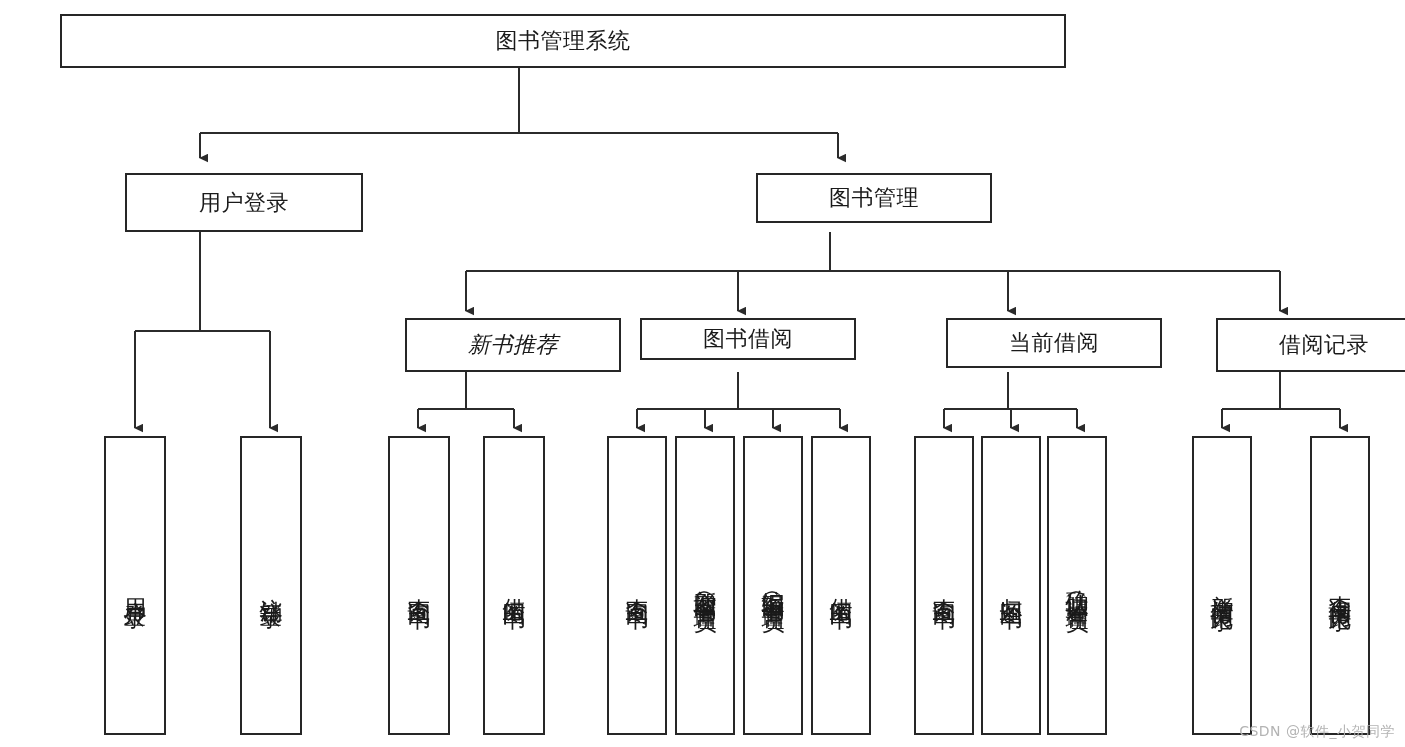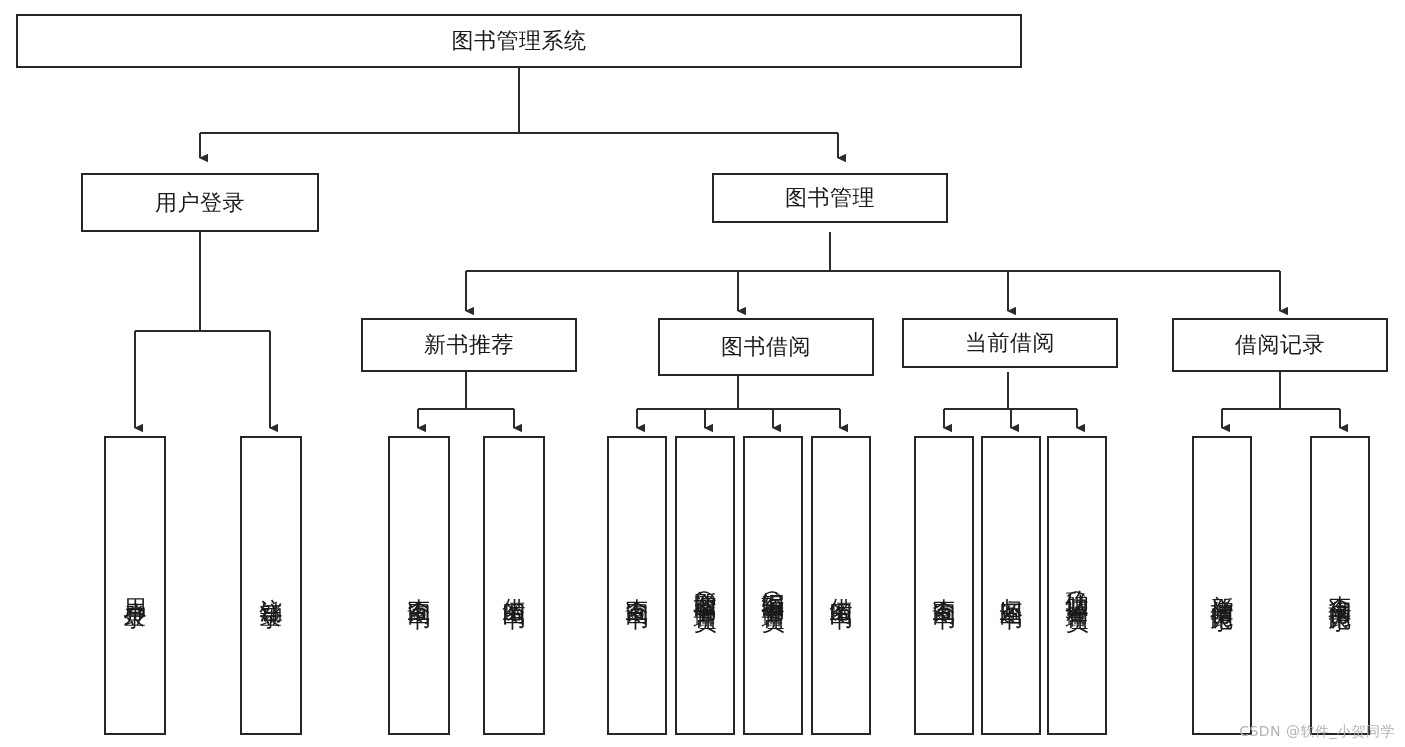--- a/index.html
+++ b/index.html
@@ -27,20 +27,21 @@
     border:2px solid #262626;
     display:flex;
     align-items:center;
     justify-content:center;
     color:#1a1a1a;
     line-height:1.18;
   }
   .node-h{
     font-size:22px;
     letter-spacing:0.5px;
+    margin-left:44px;
   }
   .node-root{
     font-size:22px;
   }
   .node-v{
     font-size:23px;
     writing-mode:vertical-rl;
     text-orientation:upright;
     align-items:center;
     justify-content:center;
@@ -123,24 +124,24 @@
     <span>图书管理系统</span>
   </div>
 
   <div class="node node-h" style="left:81px;top:173px;width:238px;height:59px;">
     <span>用户登录</span>
   </div>
   <div class="node node-h" style="left:712px;top:173px;width:236px;height:50px;">
     <span>图书管理</span>
   </div>
 
-  <div class="node node-h" style="left:361px;top:318px;width:216px;height:54px;">
+  <div class="node node-h" style="left:361px;top:318px;width:216px;height:54px;font-style:italic;">
     <span>新书推荐</span>
   </div>
-  <div class="node node-h" style="left:658px;top:318px;width:216px;height:58px;">
+  <div class="node node-h" style="left:596px;top:318px;width:216px;height:42px;">
     <span>图书借阅</span>
   </div>
   <div class="node node-h" style="left:902px;top:318px;width:216px;height:50px;">
     <span>当前借阅</span>
   </div>
   <div class="node node-h" style="left:1172px;top:318px;width:216px;height:54px;">
     <span>借阅记录</span>
   </div>
 
   <div class="node node-v" style="left:104px;top:436px;width:62px;height:299px;">

